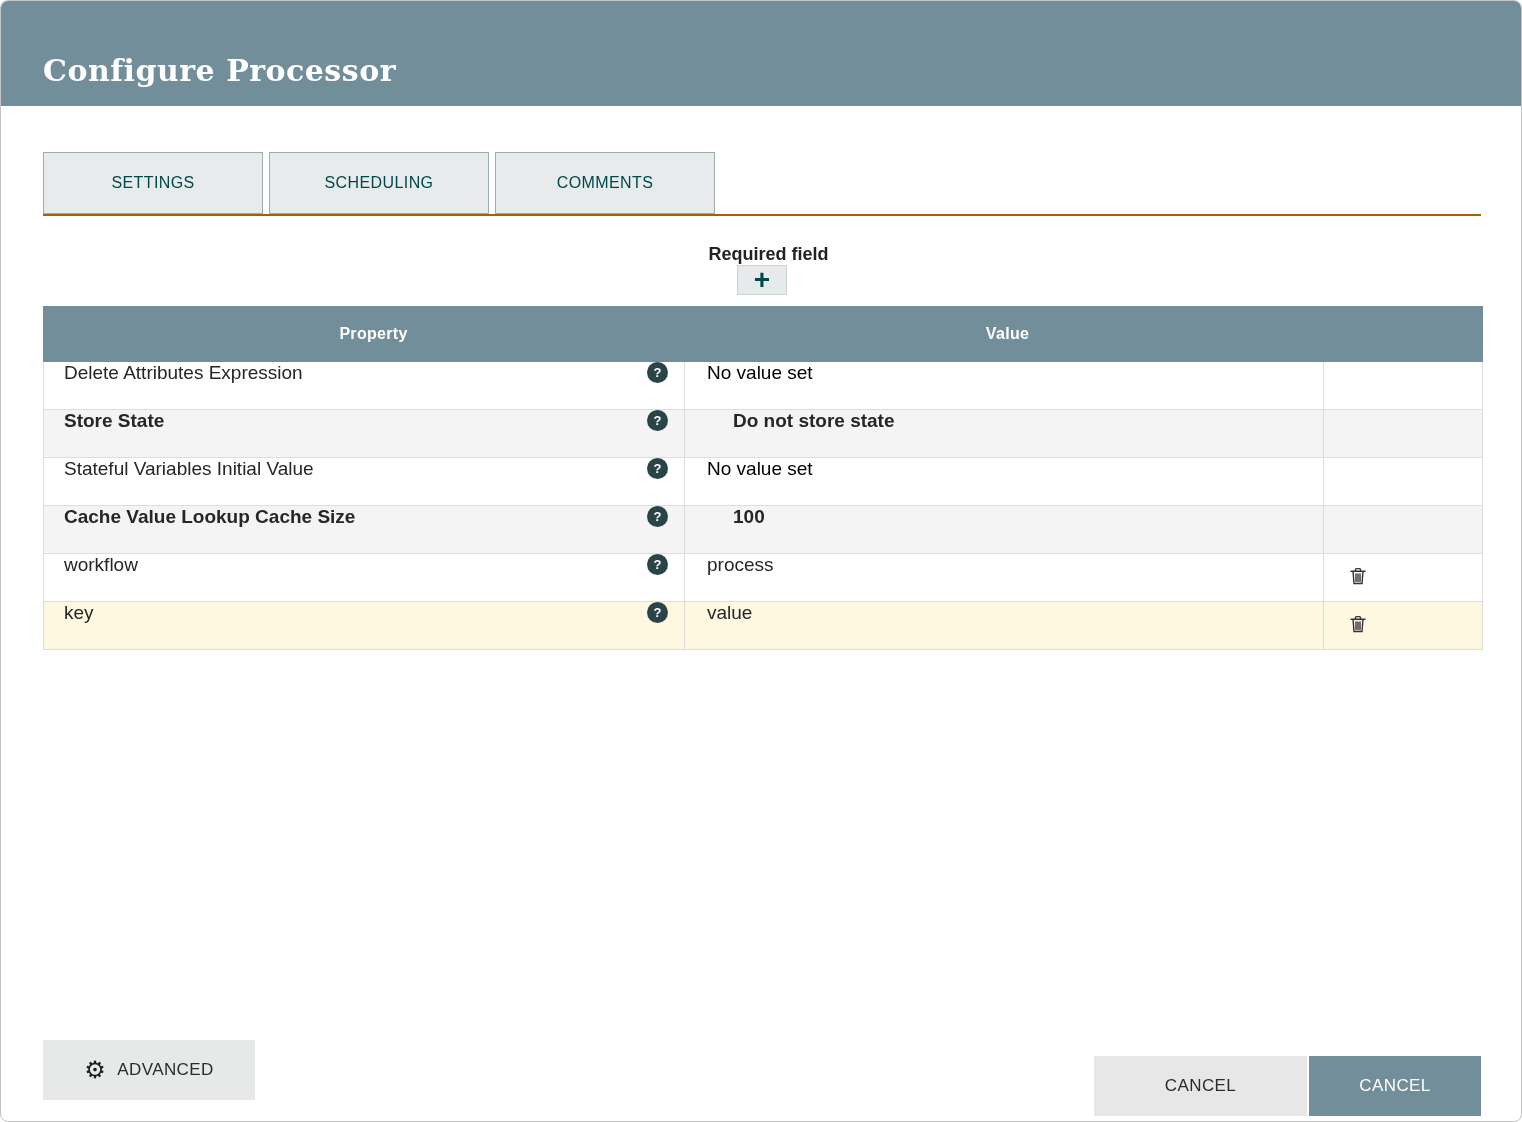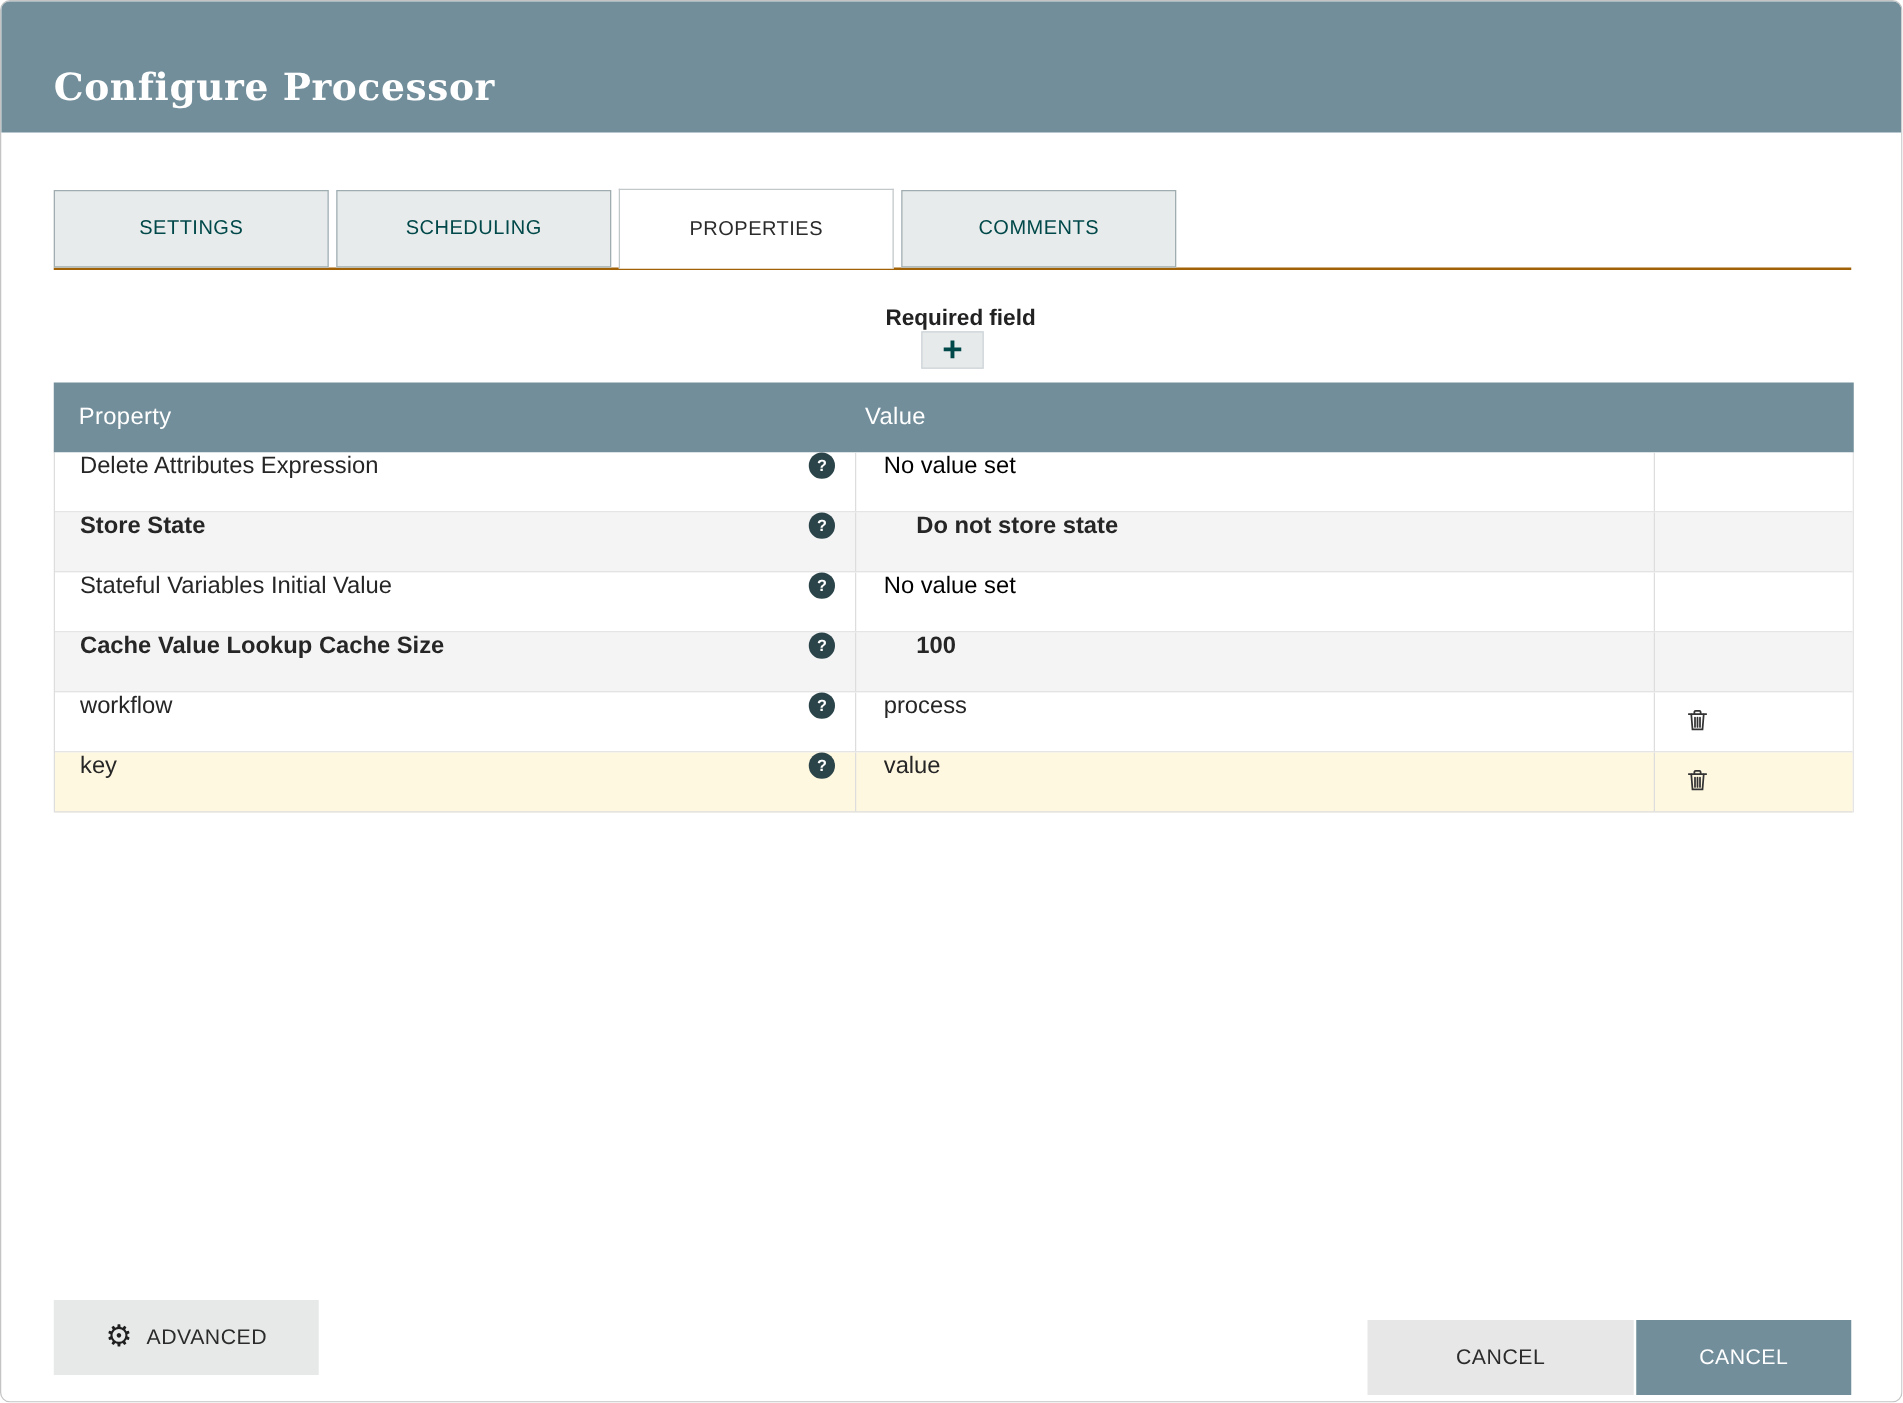--- a/index.html
+++ b/index.html
@@ -104,23 +104,24 @@
   }
   .thead {
     display: grid;
     grid-template-columns: 641px 639px 160px;
     background: #728E9B;
     height: 56px;
     align-items: center;
   }
   .th {
     color: #ffffff;
-    font-size: 19px;
-    font-weight: 400;
+    font-size: 16px;
+    font-weight: 700;
     letter-spacing: 0.3px;
+    text-align: center;
   }
   .th.property { padding-left: 20px; }
   .th.value { padding-left: 8px; }
   .tbody {
     border-left: 1px solid #dddddd;
     border-right: 1px solid #dddddd;
   }
   .tr {
     display: grid;
     grid-template-columns: 640px 639px 159px;
@@ -216,21 +217,20 @@
 
 <div class="dialog">
 
   <div class="dlg-header">
     <div class="dlg-title">Configure Processor</div>
   </div>
 
   <div class="tab-bar">
     <div class="tab">SETTINGS</div>
     <div class="tab">SCHEDULING</div>
-    <div class="tab active">PROPERTIES</div>
     <div class="tab">COMMENTS</div>
   </div>
 
   <div class="table-toolbar">
     <div class="required-field">Required field</div>
     <button class="add-btn">
       <span>+</span>
     </button>
   </div>
 

